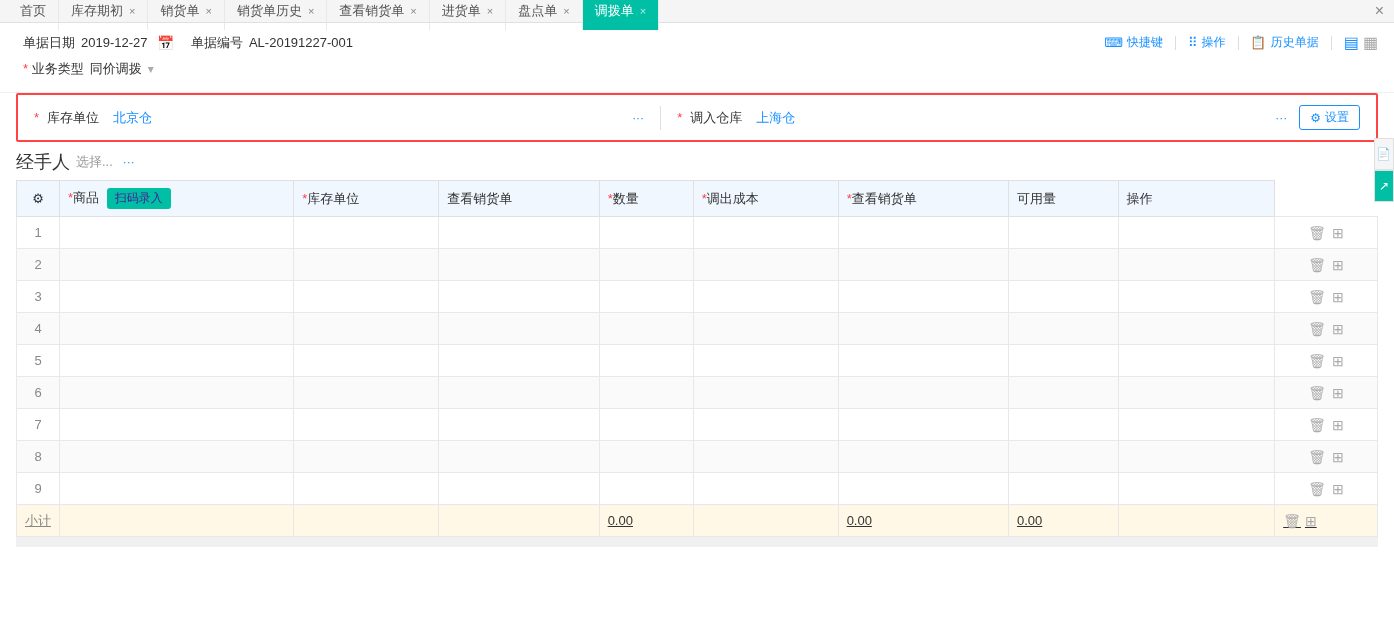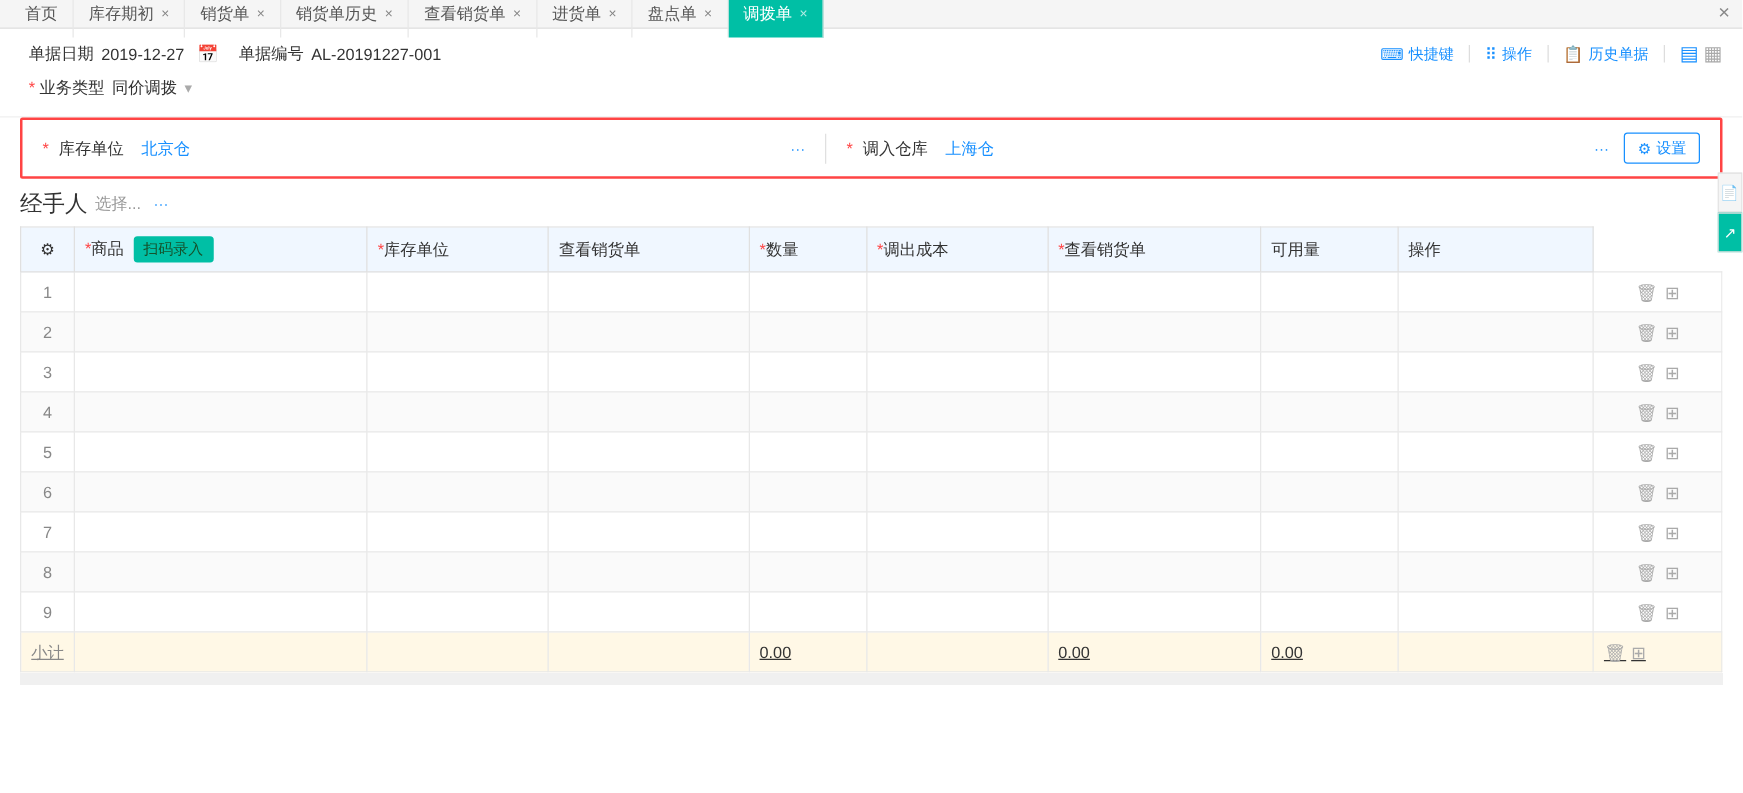--- a/index.html
+++ b/index.html
@@ -74,21 +74,21 @@
       height: 32px;
     }
     .row-num { text-align: center; color: #888; width: 36px; }
 
     
     .subtotal-row { background: #fff8e6 !important; }
     .subtotal-row td { border: 1px solid #e8e8e8; padding: 6px 8px; text-decoration: underline; }
 
     
     .scan-btn {
-      background: #00bfa5; color: #14532d; border: none; border-radius: 3px;
+      background: #00bfa5; color: #4c1d95; border: none; border-radius: 3px;
       padding: 2px 8px; font-size: 12px; cursor: pointer; margin-left: 4px;
     }
 
     
     .gear-cell { text-align: center; width: 36px; }
 
     
     .right-panel {
       position: fixed; right: 0; top: 38px; width: 20px; 
       display: flex; flex-direction: column; align-items: center; gap: 0;

